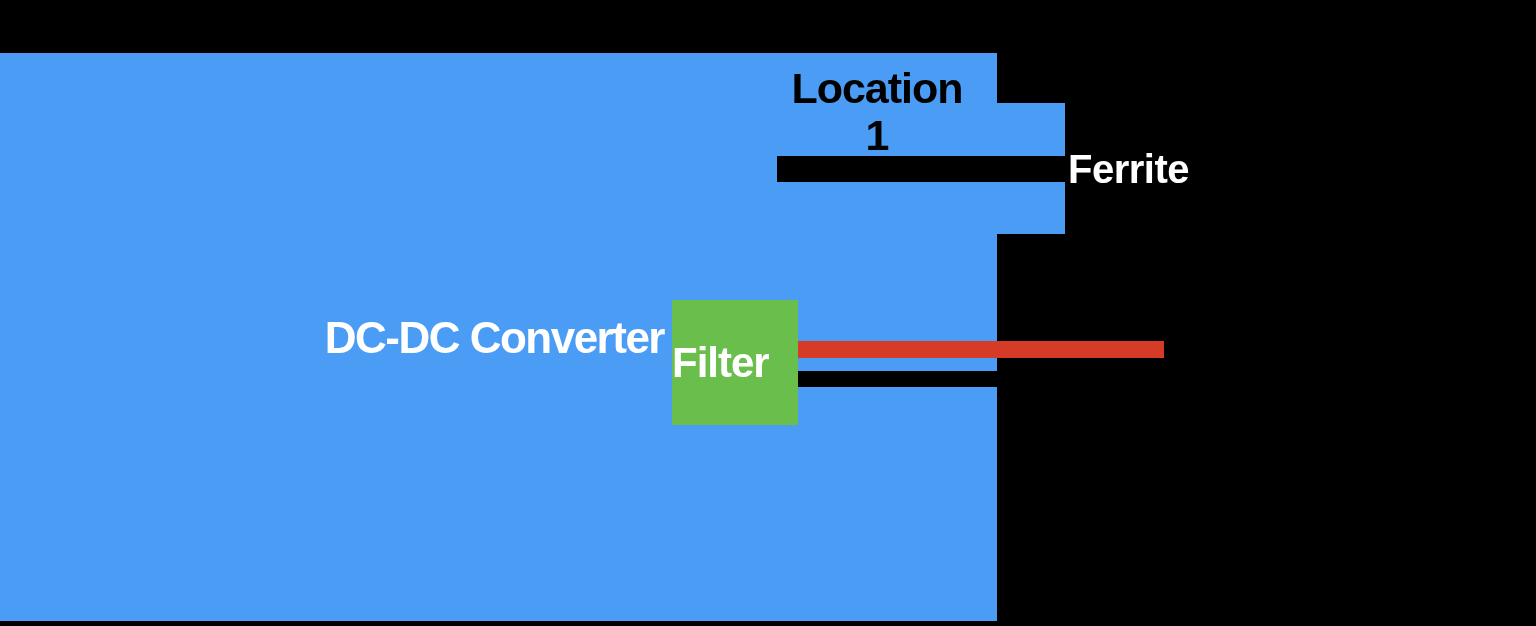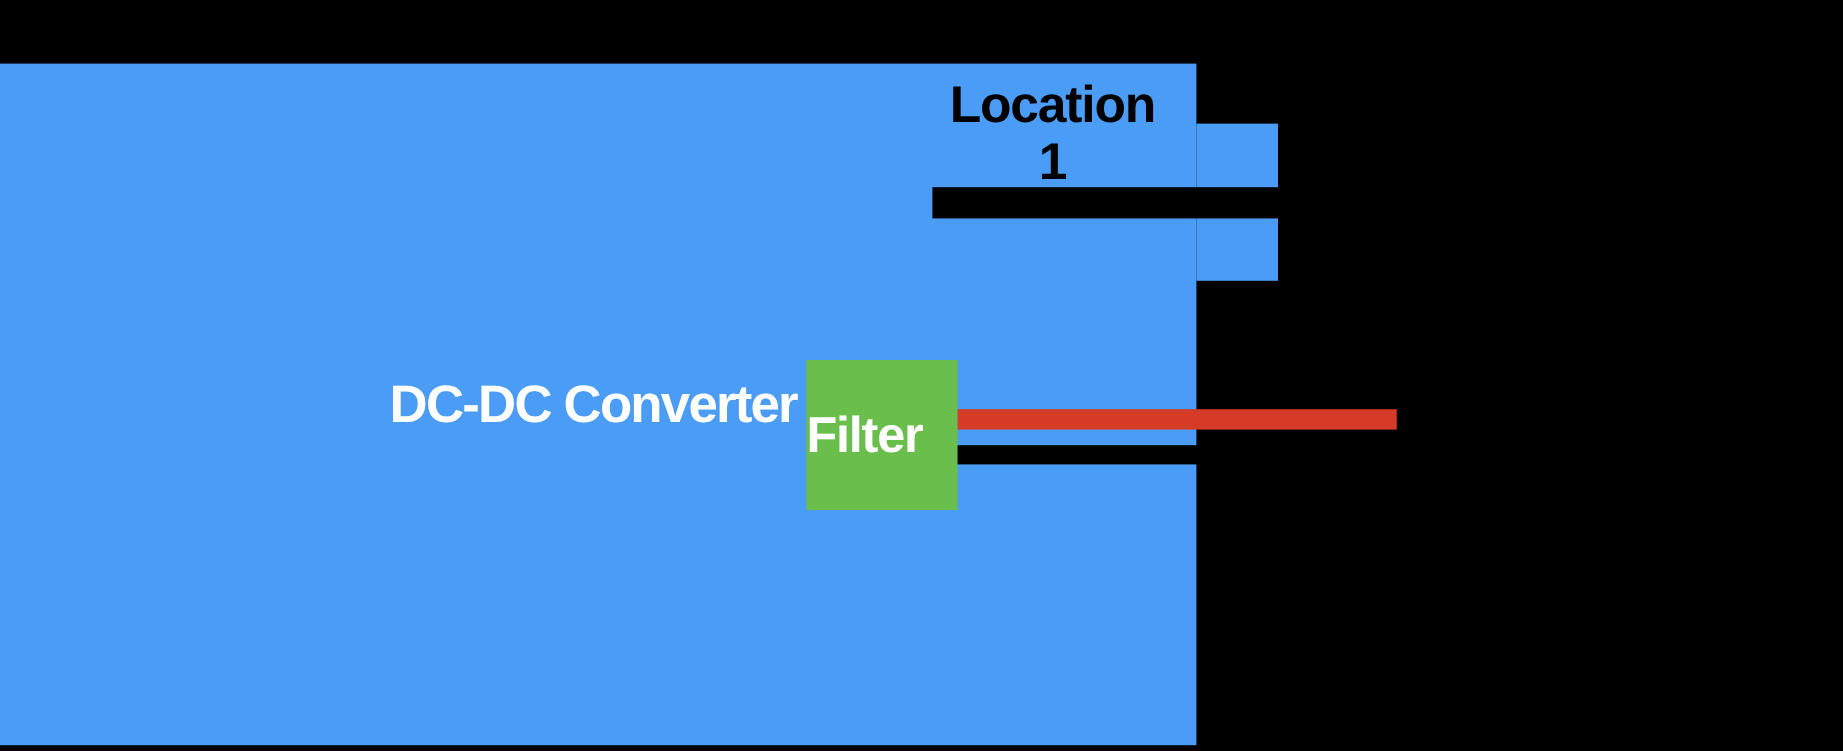--- a/index.html
+++ b/index.html
@@ -116,20 +116,21 @@
 
   <div class="board-tab"></div>
 
   <div class="ferrite-bar"></div>
 
   <div class="location-label">
     <div>Location</div>
     <div>1</div>
   </div>
 
+  <div class="ferrite-label">Ferrite</div>
 
   <div class="converter-label">DC-DC Converter</div>
 
   <div class="filter-box">
     <span class="filter-label">Filter</span>
   </div>
 
   <div class="red-wire"></div>
 
   <div class="black-wire"></div>

